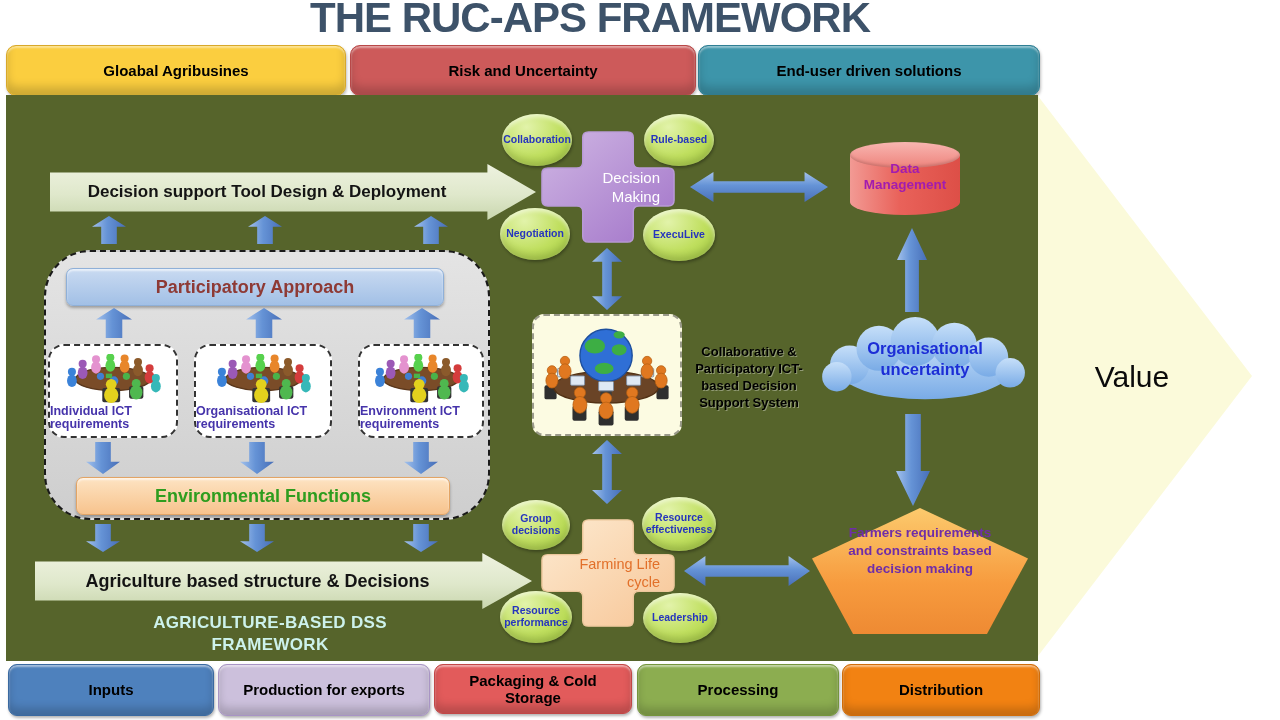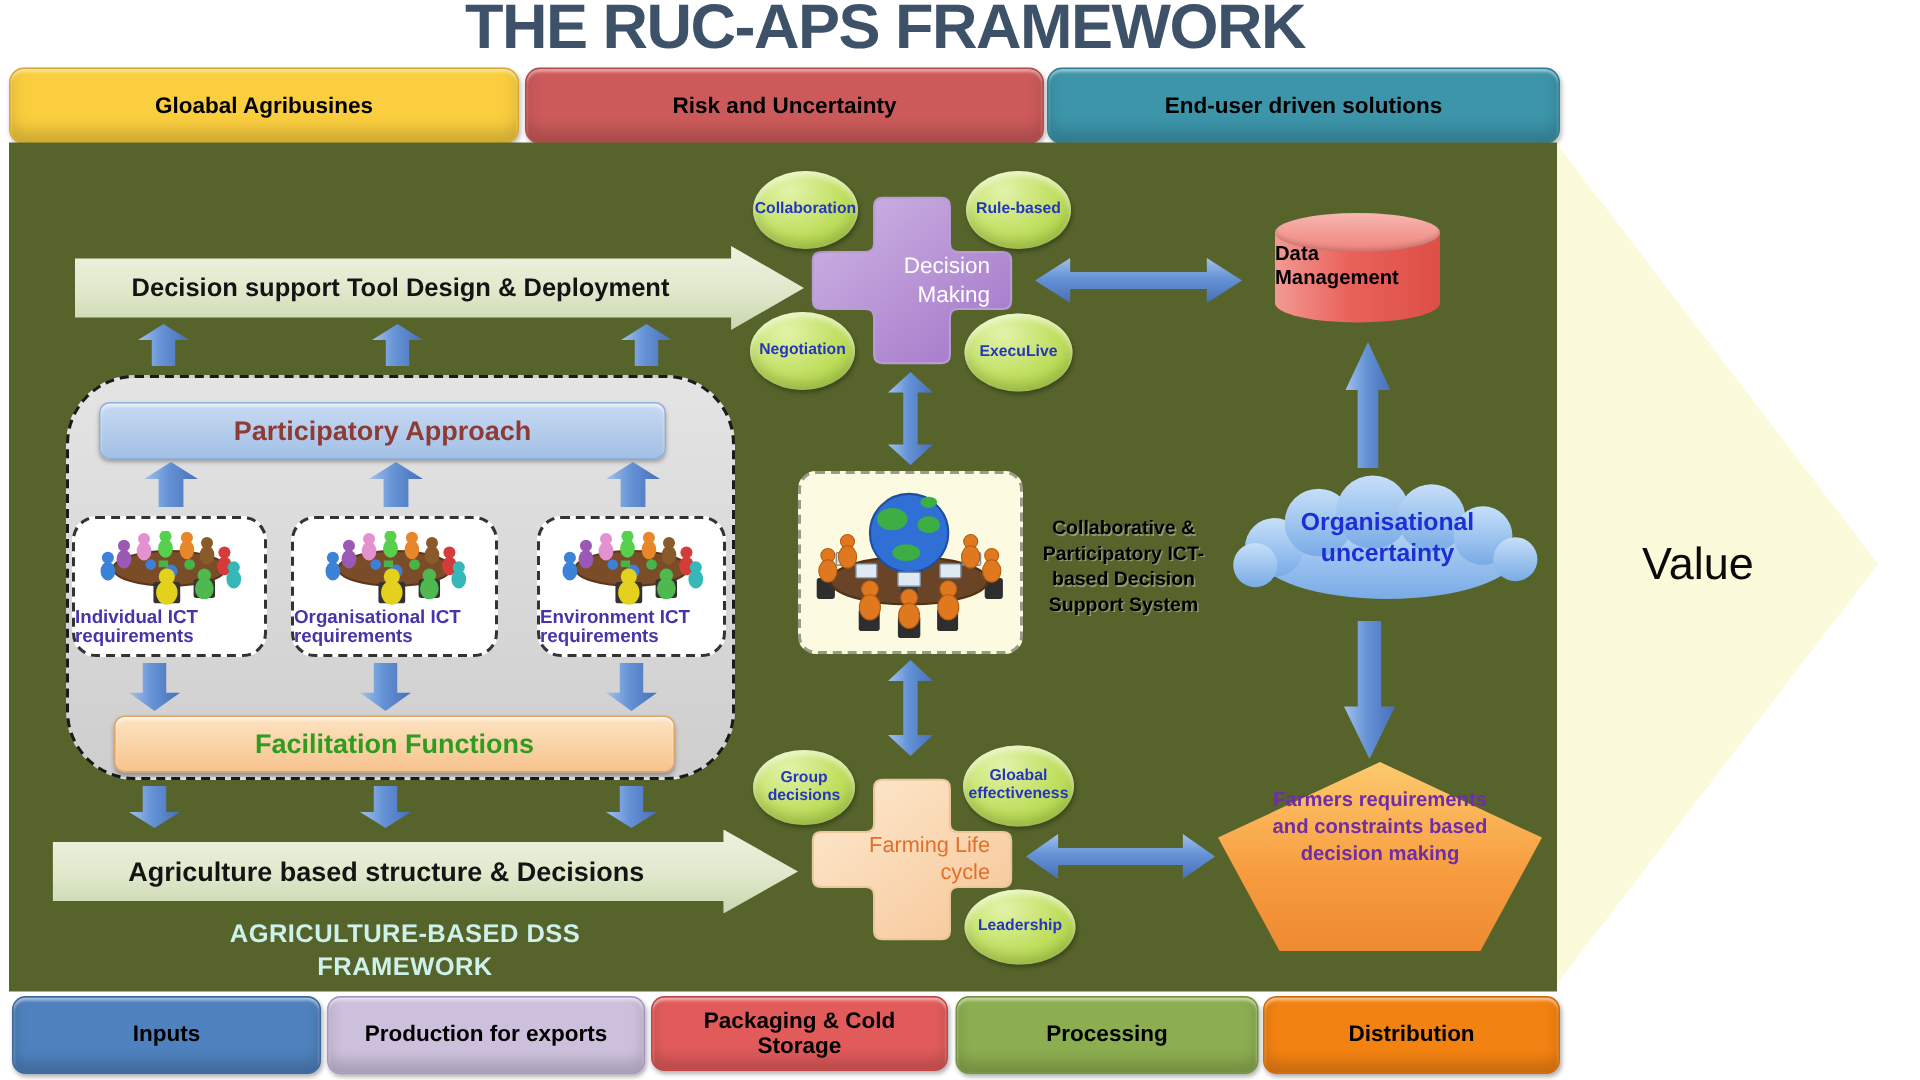--- a/index.html
+++ b/index.html
@@ -54,22 +54,22 @@
        box-shadow:inset 0 3px 4px rgba(255,255,255,.6), inset 0 -5px 7px rgba(0,0,0,.15), 1px 2px 3px rgba(0,0,0,.3);
        font-size:10.5px;font-weight:bold;color:#2635bd;line-height:1.1;z-index:3;}
   .cross-label{z-index:4;line-height:1.25;font-weight:normal;text-align:right;}
 
   .cyl-body{left:850px;top:155px;width:110px;height:47px;
             background:linear-gradient(90deg,#f29a94,#e9625a 45%,#dd4f47);}
   .cyl-body::before{content:'';position:absolute;left:0;top:-13px;width:110px;height:26px;border-radius:50%;
             background:linear-gradient(180deg,#f8b6b1,#ee837c);box-shadow:inset 0 -2px 3px rgba(0,0,0,.15);}
   .cyl-body::after{content:'';position:absolute;left:0;bottom:-13px;width:110px;height:26px;border-radius:50%;
             background:linear-gradient(90deg,#f29a94,#e9625a 45%,#dd4f47);}
-  .cyl-label{left:850px;top:152px;width:110px;font-size:13.5px;font-weight:bold;color:#000000;
-             line-height:1.2;z-index:4;text-align:left;}
+  .cyl-label{left:850px;top:152px;width:110px;font-size:13.5px;font-weight:bold;color:#a21caf;
+             line-height:1.2;z-index:4;text-align:center;}
 
   .imgbox{left:532px;top:314px;width:150px;height:122px;background:#fcfbe2;border:2px dashed #9a9a8a;
           border-radius:12px;box-sizing:border-box;}
   .dss-caption{left:684px;top:326px;width:130px;text-align:center;font-size:13px;font-weight:bold;
                color:#000000;line-height:1.32;text-shadow:1px 1px 0 rgba(255,255,255,.35);margin-top:17px;}
   .cloud-label{left:822px;top:338px;width:206px;text-align:center;font-size:16.5px;font-weight:bold;
                color:#1c2ed6;line-height:1.3;z-index:4;}
 
   .pent{left:812px;top:508px;width:216px;height:126px;
         clip-path:polygon(50% 0,100% 40%,81% 100%,19% 100%,0 40%);
@@ -207,21 +207,21 @@
     <svg>
         <use href="#tableScene"></use>
       </svg>
     <div class="ict-label">Environment ICT requirements</div>
   </div>
 
   <div class="ar ar-v down" style="left:86px;top:442px;width:34px;height:32px;"></div>
   <div class="ar ar-v down" style="left:240px;top:442px;width:34px;height:32px;"></div>
   <div class="ar ar-v down" style="left:404px;top:442px;width:34px;height:32px;"></div>
 
-  <div class="abs fbanner flexc">Facilitation Functions</div>
+  <div class="abs fbanner flexc">Environmental Functions</div>
 
   <div class="ar ar-v down" style="left:86px;top:524px;width:34px;height:28px;"></div>
   <div class="ar ar-v down" style="left:240px;top:524px;width:34px;height:28px;"></div>
   <div class="ar ar-v down" style="left:404px;top:524px;width:34px;height:28px;"></div>
 
   <div class="abs banner" style="left:35px;top:553px;width:497px;height:56px;font-size:18px;">
     <span class="pad">Agriculture based structure &amp; Decisions</span>
   </div>
 
   <div class="abs fw-caption">AGRICULTURE-BASED DSS FRAMEWORK</div>
@@ -285,21 +285,22 @@
         <linearGradient id="fg" x1="0" y1="0" x2="1" y2="1">
       <stop offset="0" stop-color="#fdead0"></stop>
           <stop offset="1" stop-color="#f7c596"></stop>
         </linearGradient>
       </defs>
     <path d="M50,2 H90 Q96,2 96,8 V34 Q96,40 102,40 H132 Q138,40 138,46 V74 Q138,80 132,80 H102 Q96,80 96,86 V112 Q96,118 90,118 H50 Q44,118 44,112 V86 Q44,80 38,80 H8 Q2,80 2,74 V46 Q2,40 8,40 H38 Q44,40 44,34 V8 Q44,2 50,2 Z" fill="url(#fg)" stroke="#ecc79c" stroke-width="1.5"></path>
   </svg>
   <div class="abs flexc cross-label" style="left:556px;top:552px;width:104px;height:42px;font-size:14.5px;color:#e2702a;">Farming Life cycle</div>
 
   <div class="abs sat flexc" style="left:502px;top:500px;width:68px;height:50px;">Group decisions</div>
-  <div class="abs sat flexc" style="left:642px;top:497px;width:74px;height:54px;">Gloabal effectiveness</div>
+  <div class="abs sat flexc" style="left:642px;top:497px;width:74px;height:54px;">Resource effectiveness</div>
+  <div class="abs sat flexc" style="left:500px;top:591px;width:72px;height:52px;">Resource performance</div>
   <div class="abs sat flexc" style="left:643px;top:593px;width:74px;height:50px;">Leadership</div>
 
   <div class="ar ar-h hdbl" style="left:684px;top:556px;width:126px;height:30px;"></div>
 
   <div class="abs pent"></div>
   <div class="abs pent-label">Farmers requirements and constraints based decision making</div>
 
   <div class="abs botbox flexc" style="left:8px;width:204px;background:#4e81bd;border:1.5px solid #3a69a0;">Inputs</div>
   <div class="abs botbox flexc" style="left:218px;width:210px;background:#ccc0dc;border:1.5px solid #a894c4;">Production for exports</div>
   <div class="abs botbox flexc" style="left:434px;width:198px;background:#e25b5b;border:1.5px solid #c24646;padding:0 22px;box-sizing:border-box;">Packaging &amp; Cold Storage</div>

